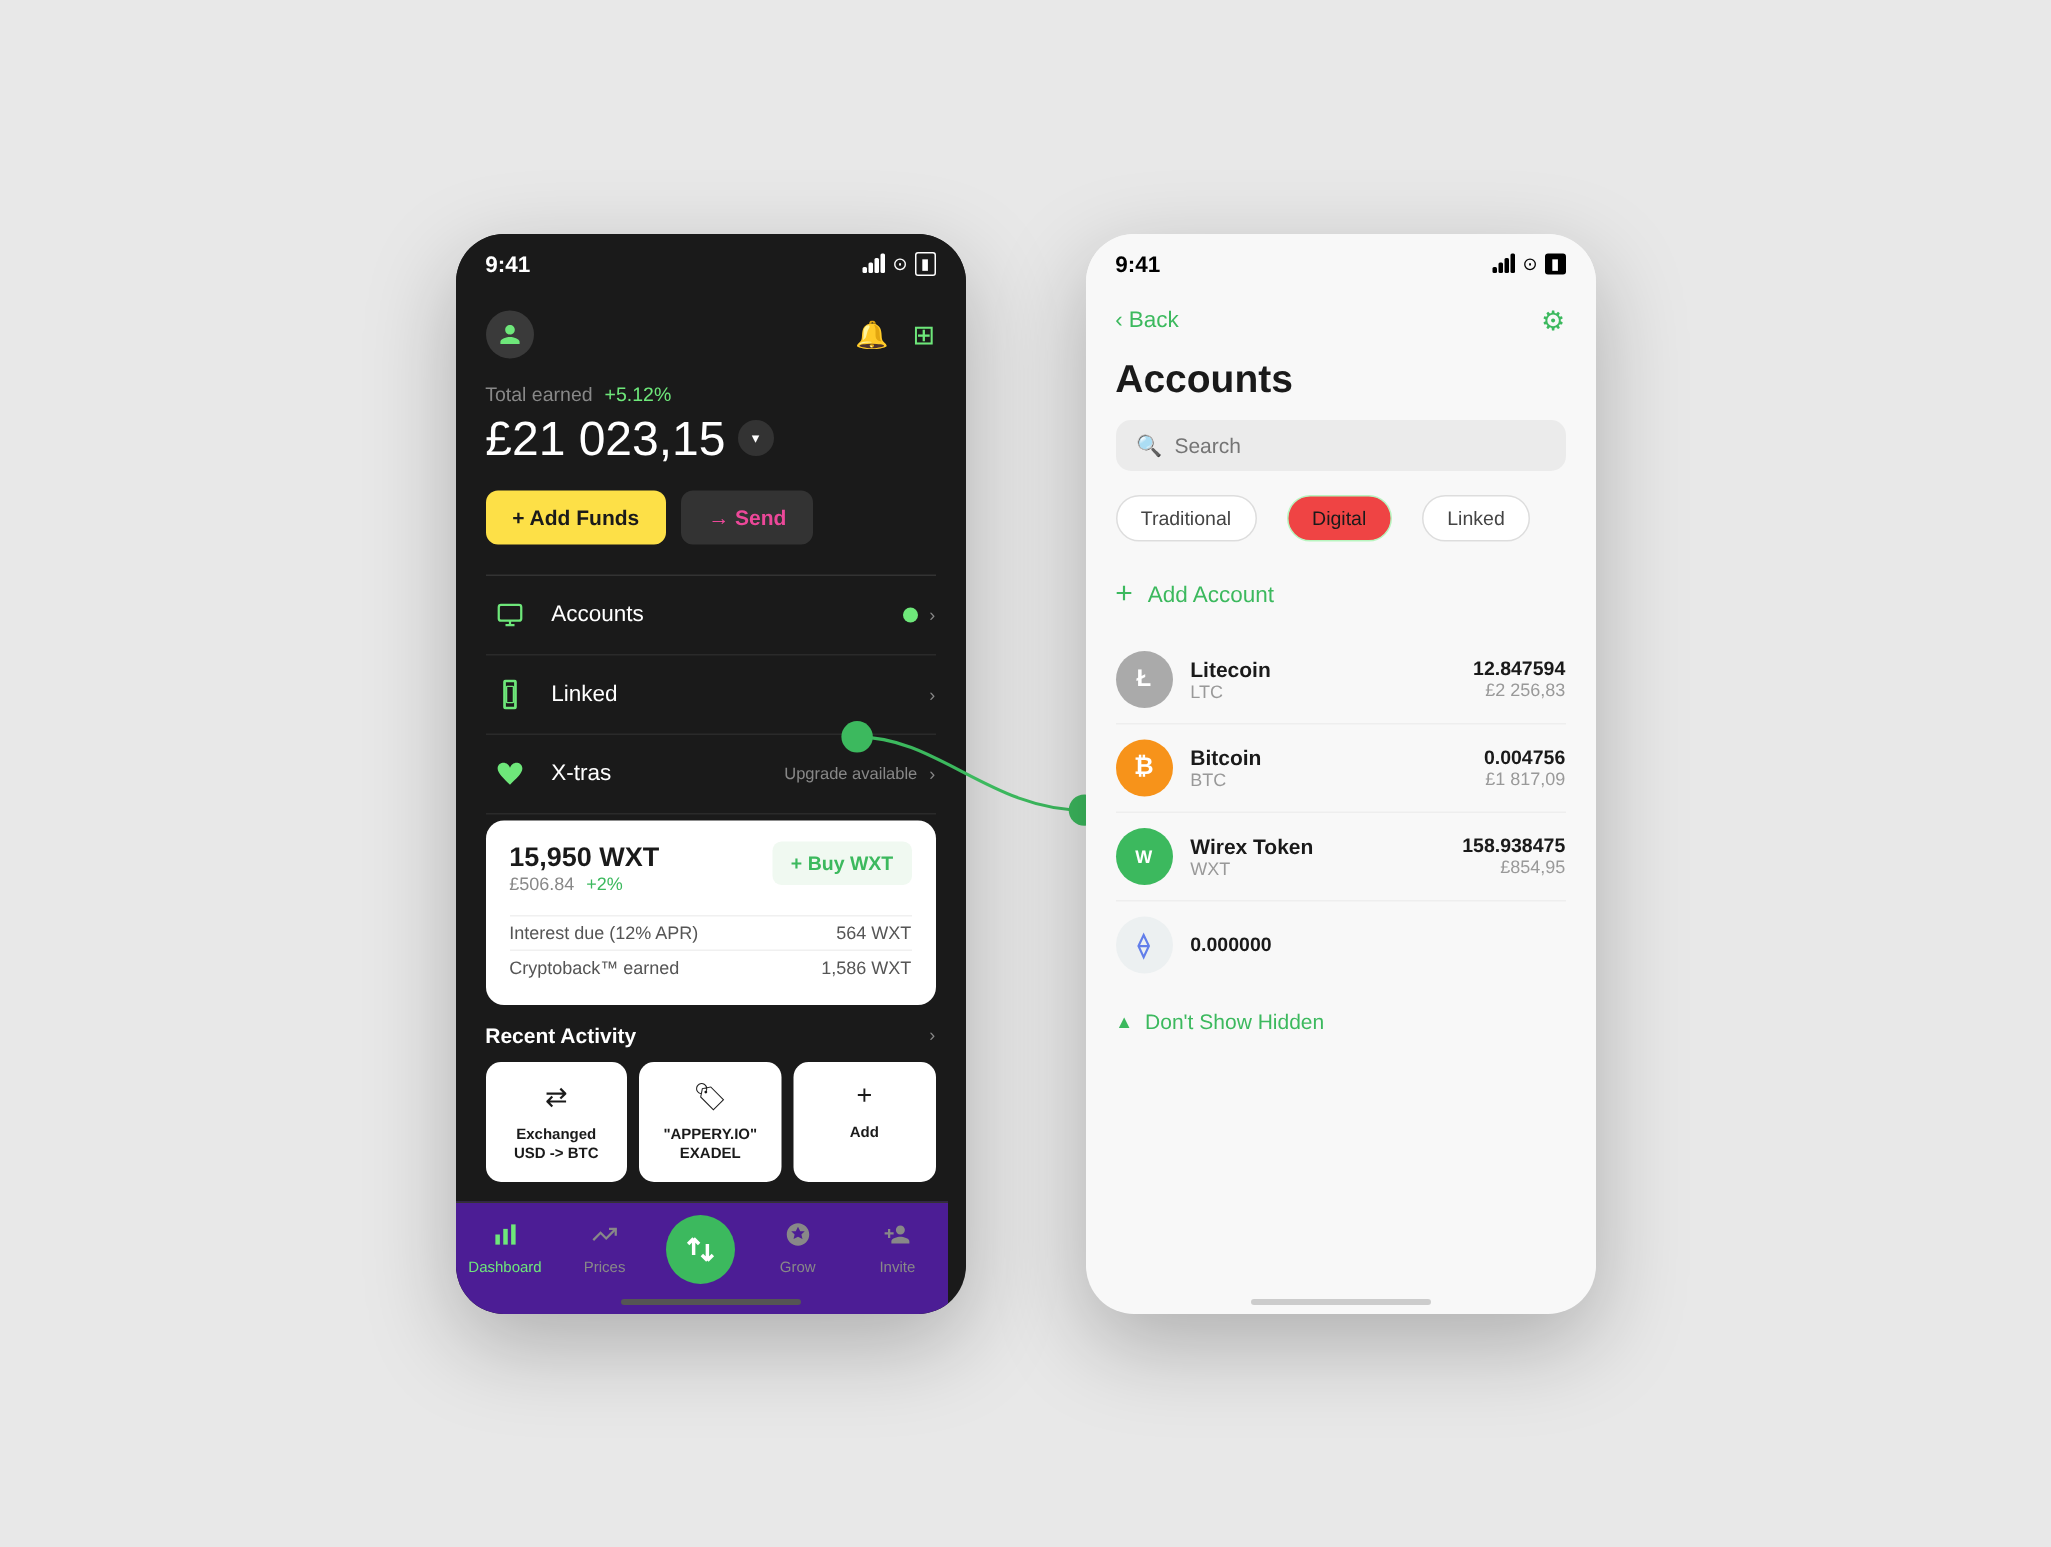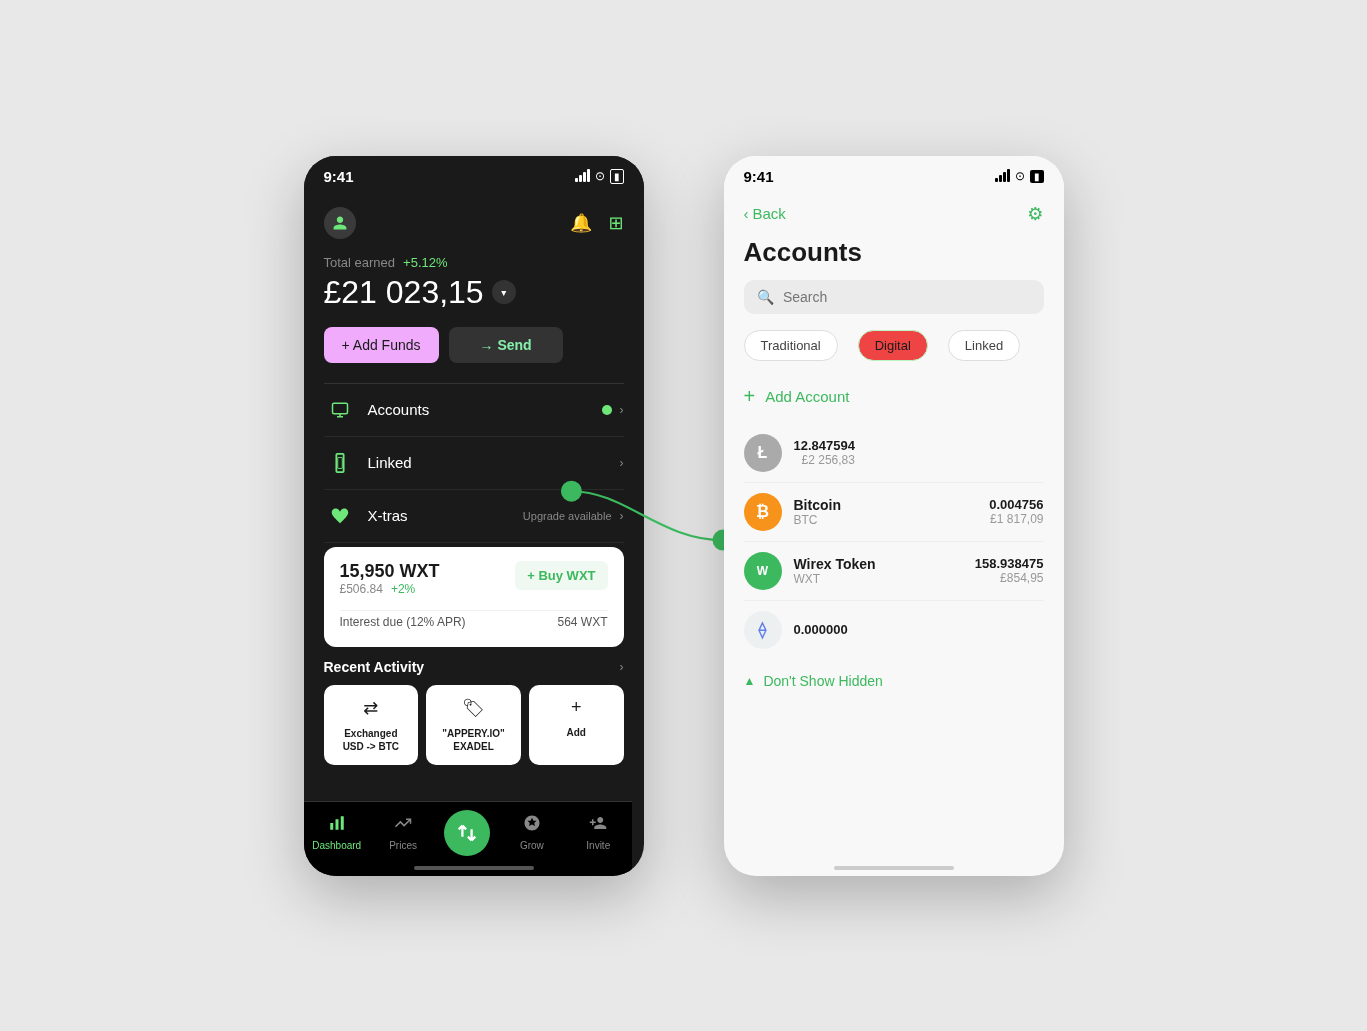--- a/index.html
+++ b/index.html
@@ -111,37 +111,37 @@
       justify-content: center;
       font-size: 10px;
     }
 
     .action-btns {
       display: flex;
       gap: 10px;
       margin-bottom: 20px;
     }
     .btn-add {
-      background: #f0abfc;
+      background: #fde047;
       color: #1a1a1a;
       border: none;
       padding: 10px 18px;
       border-radius: 8px;
       font-size: 14px;
-      font-weight: 400;
+      font-weight: 700;
       cursor: pointer;
       display: flex;
       align-items: center;
       gap: 6px;
     }
     .btn-send {
       background: #333;
-      color: #86efac;
+      color: #ec4899;
       border: none;
-      padding: 10px 31px;
+      padding: 10px 18px;
       border-radius: 8px;
       font-size: 14px;
       font-weight: 600;
       cursor: pointer;
       display: flex;
       align-items: center;
       gap: 6px;
     }
 
     .menu-items { border-top: 1px solid #333; }
@@ -254,21 +254,21 @@
       text-align: center;
       font-weight: 600;
       line-height: 1.3;
     }
 
     .bottom-nav-dark {
       position: absolute;
       bottom: 0;
       left: 0;
       right: 12px;
-      background: #000000;
+      background: #4c1d95;
       border-top: 1px solid #333;
       display: flex;
       justify-content: space-around;
       align-items: center;
       padding: 8px 0 20px;
     }
     .nav-item {
       display: flex;
       flex-direction: column;
       align-items: center;
@@ -572,20 +572,24 @@
             <div class="wxt-sub">
               <span>£506.84</span>
               <span class="wxt-green">+2%</span>
             </div>
           </div>
           <button class="btn-buy-wxt">+ Buy WXT</button>
         </div>
         <div class="wxt-row">
           <span>Interest due (12% APR)</span>
           <span>564 WXT</span>
+        </div>
+        <div class="wxt-row">
+          <span>Cryptoback™ earned</span>
+          <span>1,586 WXT</span>
         </div>
       </div>
 
       <div class="recent-activity">
         <div class="recent-header">
           <span class="recent-title">Recent Activity</span>
           <span class="recent-chevron">›</span>
         </div>
         <div class="activity-cards">
           <div class="activity-card">
@@ -704,20 +708,24 @@
 
       <div class="add-account">
         <span class="add-icon">+</span>
         <span>Add Account</span>
       </div>
 
       <div class="account-list">
 
         <div class="account-item">
           <div class="crypto-icon ltc-icon">Ł</div>
+          <div class="account-info">
+            <div class="account-name">Litecoin</div>
+            <div class="account-symbol">LTC</div>
+          </div>
           <div class="account-amounts">
             <div class="account-crypto">12.847594</div>
             <div class="account-fiat">£2 256,83</div>
           </div>
         </div>
 
         <div class="account-item">
           <div class="crypto-icon btc-icon">₿</div>
           <div class="account-info">
             <div class="account-name">Bitcoin</div>

